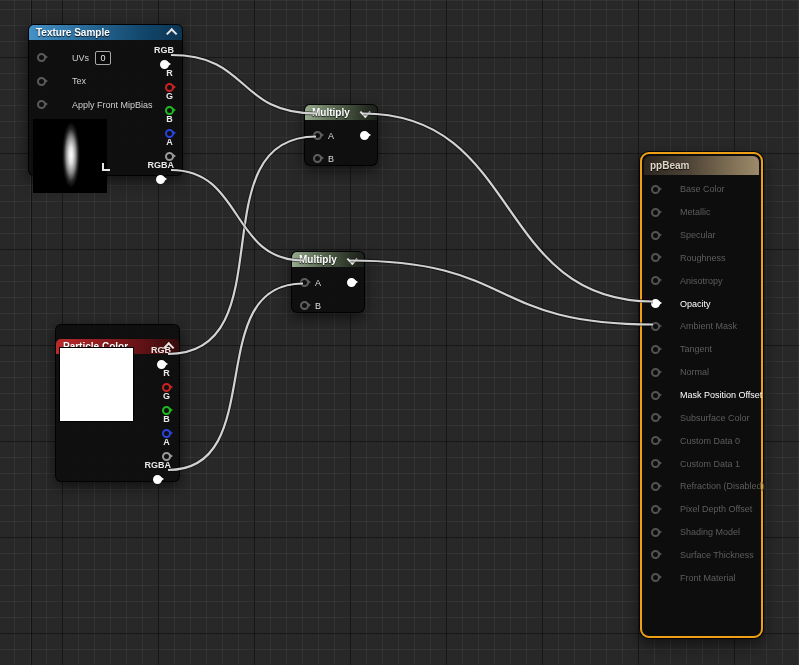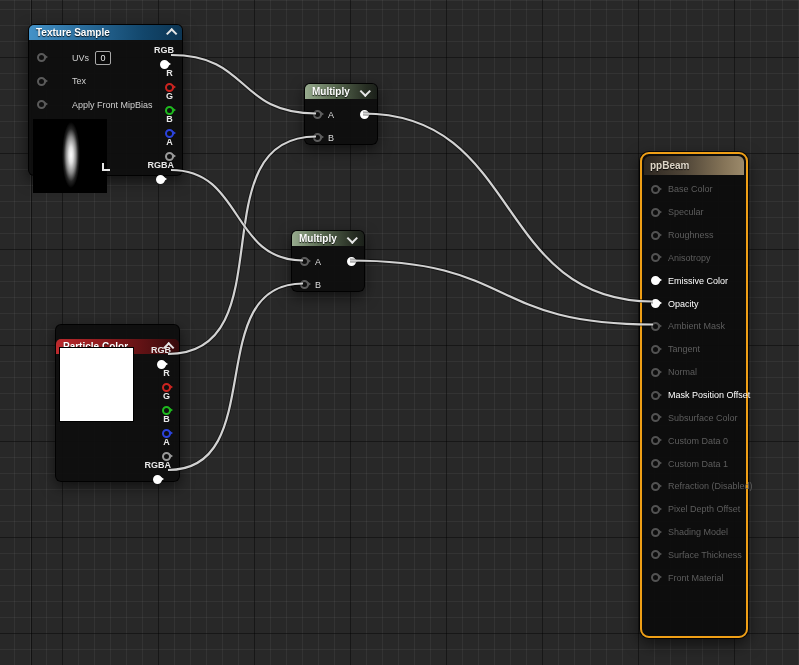--- a/index.html
+++ b/index.html
@@ -79,42 +79,42 @@
   .preview{position:absolute;border:1px solid #000;}
   .preview-beam{
     left:4px;top:94px;width:72px;height:72px;
     background-color:#000;
     background-image:radial-gradient(ellipse 9px 33px at 37px 35px,
       #ffffff 0%, #e0e0e0 25%, #8a8a8a 55%, rgba(40,40,40,0.9) 80%, #000 100%);
   }
   .preview-white{left:3px;top:22px;width:73px;height:73px;background:#ffffff;}
 
   
-  .node-mul{width:74px;height:62px;}
+  .node-mul{width:74px;height:62px;margin-top:21px;}
   .mulrows{position:absolute;left:8px;top:19px;}
   .mulrow{height:23px;display:flex;align-items:center;gap:6px;}
   .mullabel{font-size:9px;color:#dddddd;}
   .outpin{position:absolute;left:55px;top:26px;}
 
   
   .node-pp{
-    left:640px;top:152px;width:108px;height:486px;
+    left:640px;top:152px;width:123px;height:486px;
     background:rgba(13,13,13,0.96);
     border:2px solid #ef9f16;
     border-radius:9px;
     box-shadow:0 0 0 1px rgba(0,0,0,0.8), 0 6px 16px rgba(0,0,0,0.6);
   }
   .hdr-pp{
     margin:2px 2px 0 2px;height:19px;display:flex;align-items:center;
     padding:0 6px;border-radius:6px 6px 0 0;
     background:linear-gradient(to right,#2c2620 0%,#4f4537 40%,#857458 80%,#9c8a6b 100%);
   }
   .hdr-pp .hdr-title{color:#ddd5c6;}
   .pprows{position:absolute;left:9px;top:24px;right:4px;}
-  .pprow{height:22.85px;display:flex;align-items:center;gap:8px;}
+  .pprow{height:22.85px;display:flex;align-items:center;gap:20px;}
   .pprow{--pin:#525252;}
   .pplabel{font-size:9px;color:#5d5d5d;white-space:nowrap;}
   .pprow[data-state="connected"] .pplabel,
   .pprow[data-state="active"] .pplabel{color:#ffffff;}
 
   
   .wires{position:absolute;left:0;top:0;width:799px;height:665px;z-index:5;pointer-events:none;}
 </style>
 </head>
 <body>
@@ -268,36 +268,36 @@
       <span class="hdr-title">ppBeam</span>
     </div>
     <div class="pprows">
 
     <div class="pprow" data-state="dim">
           <span class="pin"></span>
           <span class="pplabel">Base Color</span>
         </div>
         <div class="pprow" data-state="dim">
           <span class="pin"></span>
+          <span class="pplabel">Metallic</span>
+        </div>
+        <div class="pprow" data-state="dim">
+          <span class="pin"></span>
           <span class="pplabel">Specular</span>
         </div>
         <div class="pprow" data-state="dim">
           <span class="pin"></span>
           <span class="pplabel">Roughness</span>
         </div>
         <div class="pprow" data-state="dim">
           <span class="pin"></span>
           <span class="pplabel">Anisotropy</span>
         </div>
         <div class="pprow" data-state="connected">
           <span class="pin"></span>
-          <span class="pplabel">Emissive Color</span>
-        </div>
-        <div class="pprow" data-state="connected">
-          <span class="pin"></span>
           <span class="pplabel">Opacity</span>
         </div>
         <div class="pprow" data-state="dim">
           <span class="pin"></span>
           <span class="pplabel">Ambient Mask</span>
         </div>
         <div class="pprow" data-state="dim">
           <span class="pin"></span>
           <span class="pplabel">Tangent</span>
         </div>

